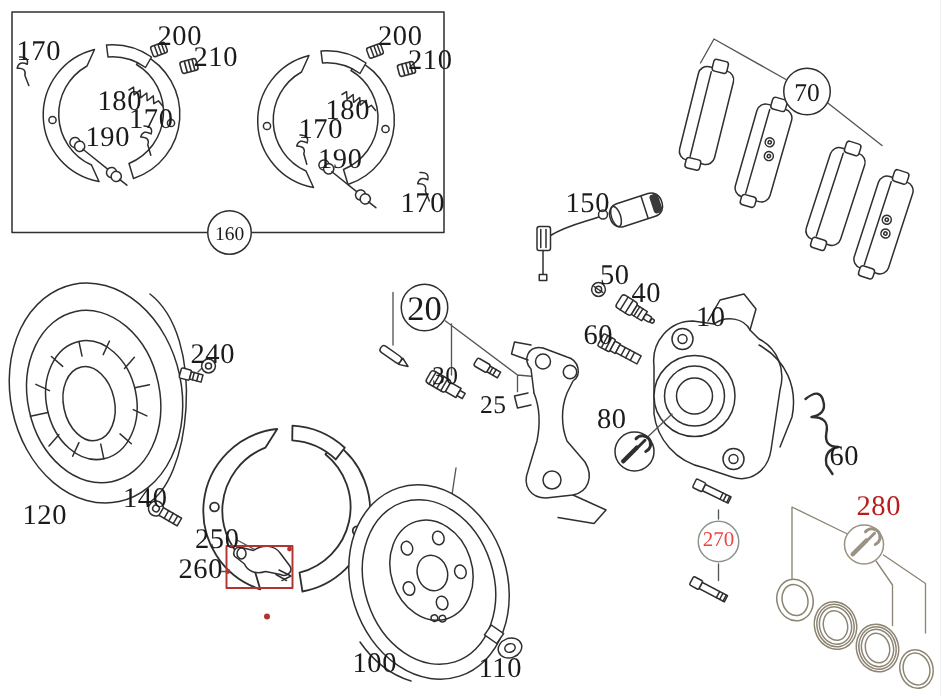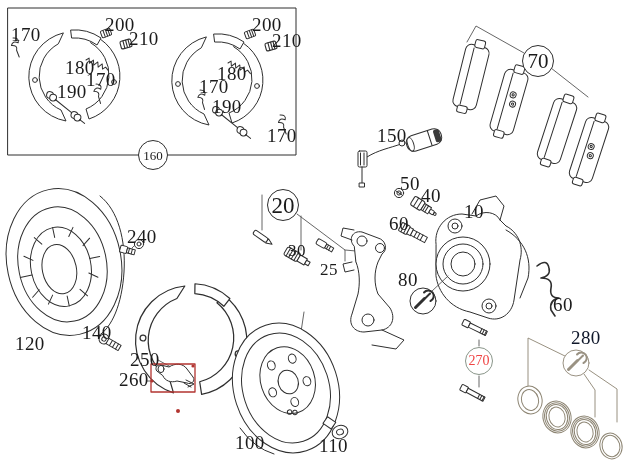--- a/index.html
+++ b/index.html
@@ -7,21 +7,21 @@
     position:relative;width:627px;height:464px;background:#ffffff;
     font-family:"Liberation Serif","DejaVu Serif",serif;overflow:hidden;
   }
   .stage svg{position:absolute;left:0;top:0;display:block;}
   .ink{stroke:#2f2f2f;fill:none;stroke-width:1;stroke-linecap:round;stroke-linejoin:round;}
   .lbl{
     position:absolute;font-size:19px;line-height:1;color:#1b1b1b;
     letter-spacing:.4px;white-space:nowrap;user-select:none;
   }
   .lbl.small{font-size:17px;margin-left:40px;}
-  .lbl.tan{color:#0f172a;}
+  .lbl.tan{color:#b91c1c;}
   .circle-lbl{
     position:absolute;display:flex;align-items:center;justify-content:center;
     border:1.4px solid #2f2f2f;border-radius:50%;background:#fff;color:#1b1b1b;
     line-height:1;user-select:none;box-sizing:border-box;
   }
   .circle-lbl.sage{color:#ef4444;border-color:#8a968a;}
 </style>
 </head>
 <body>
 
@@ -370,16 +370,16 @@
 <div class="lbl" style="left:15px;top:334px">120</div>
 <div class="lbl" style="left:82px;top:323px">140</div>
 <div class="lbl" style="left:130px;top:350px">250</div>
 <div class="lbl" style="left:119px;top:370px">260</div>
 <div class="lbl" style="left:235px;top:433px">100</div>
 <div class="lbl" style="left:319px;top:436px">110</div>
 <div class="lbl tan" style="left:571px;top:328px">280</div>
 
 <div class="circle-lbl" style="left:138px;top:140px;width:30px;height:30px;font-size:13px">160</div>
 <div class="circle-lbl" style="left:267px;top:189px;width:32px;height:32px;font-size:23px">20</div>
-<div class="circle-lbl" style="left:522px;top:45px;width:32px;height:32px;font-size:21px">70</div>
+<div class="circle-lbl" style="left:522px;top:45px;width:32px;height:32px;font-size:17px">70</div>
 <div class="circle-lbl sage" style="left:465px;top:347px;width:28px;height:28px;font-size:14px">270</div>
 
 </div>
 
 </body></html>

